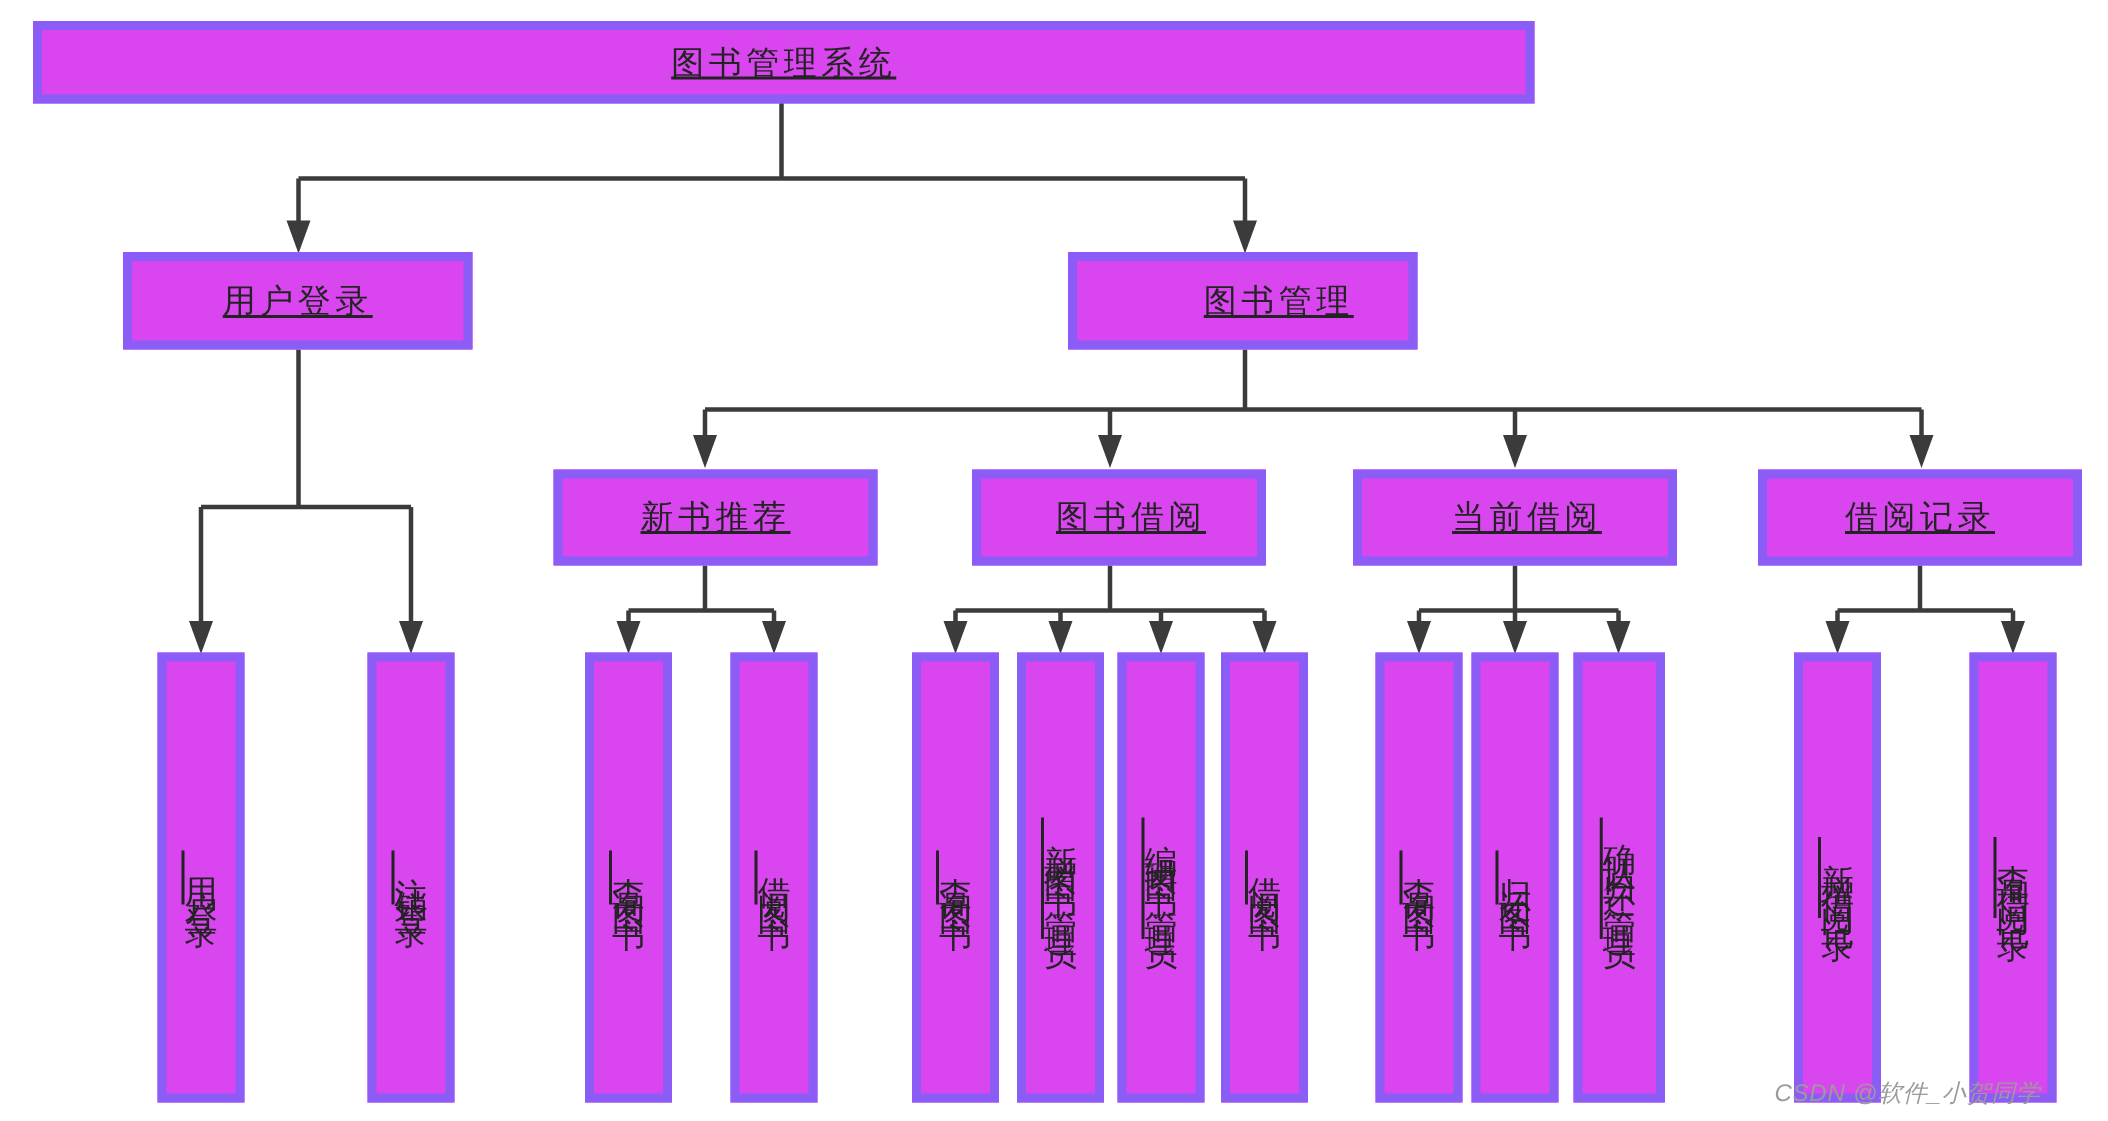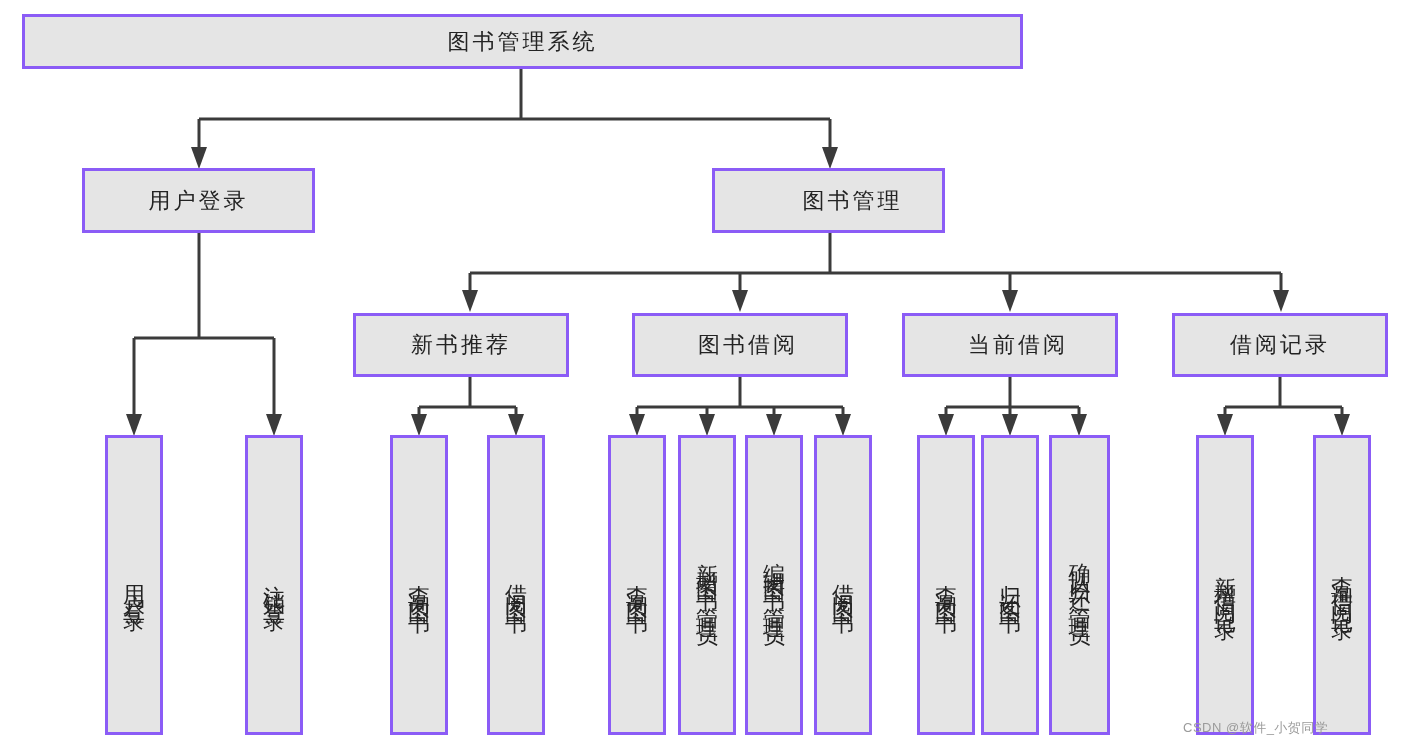--- a/index.html
+++ b/index.html
@@ -5,32 +5,32 @@
   html,body{margin:0;padding:0;}
   body{
     width:1405px;height:747px;background:#ffffff;position:relative;overflow:hidden;
     font-family:"Liberation Sans","DejaVu Sans",sans-serif;color:#232323;
   }
   .canvas{position:absolute;left:0;top:0;width:1405px;height:747px;}
   svg.connectors{position:absolute;left:0;top:0;z-index:1;}
   svg.connectors line{stroke:#3b3b3b;stroke-width:3;}
   svg.connectors polygon{fill:#3b3b3b;}
   .node{
-    position:absolute;box-sizing:border-box;background:#e5e5e5;
-    border:3px solid #8b5cf6;display:flex;align-items:center;justify-content:center;
-    z-index:2;font-size:22px;letter-spacing:3px;white-space:nowrap;
+    position:absolute;box-sizing:border-box;background:#d946ef;
+    border:6px solid #8b5cf6;display:flex;align-items:center;justify-content:center;
+    z-index:2;font-size:22px;letter-spacing:3px;white-space:nowrap;text-decoration:underline;
   }
   .leaf{width:58px;top:435px;height:300px;}
   .leaf .vtext{
     writing-mode:vertical-rl;text-orientation:mixed;
     letter-spacing:9px;line-height:1;white-space:nowrap;
   }
   .watermark{
     position:absolute;left:1183px;top:719px;z-index:5;
-    font-size:13px;letter-spacing:0.5px;color:#9b9b9b;white-space:nowrap;
+    font-size:16px;letter-spacing:0.5px;color:#9b9b9b;white-space:nowrap;font-style:italic;
   }
 </style>
 </head>
 <body>
 
 <div class="canvas">
 
   <svg class="connectors" width="1405" height="747" viewBox="0 0 1405 747">
 
     <g>
@@ -111,24 +111,24 @@
     <span>图书管理系统</span>
   </div>
 
   <div class="node" style="left:82px;top:168px;width:233px;height:65px;">
     <span>用户登录</span>
   </div>
   <div class="node" style="left:712px;top:168px;width:233px;height:65px;padding-left:48px;">
     <span>图书管理</span>
   </div>
 
-  <div class="node" style="left:353px;top:313px;width:216px;height:64px;">
+  <div class="node" style="left:369px;top:313px;width:216px;height:64px;">
     <span>新书推荐</span>
   </div>
-  <div class="node" style="left:632px;top:313px;width:216px;height:64px;padding-left:16px;">
+  <div class="node" style="left:648px;top:313px;width:196px;height:64px;padding-left:16px;">
     <span>图书借阅</span>
   </div>
   <div class="node" style="left:902px;top:313px;width:216px;height:64px;padding-left:16px;">
     <span>当前借阅</span>
   </div>
   <div class="node" style="left:1172px;top:313px;width:216px;height:64px;">
     <span>借阅记录</span>
   </div>
 
   <div class="node leaf" style="left:105px;">

